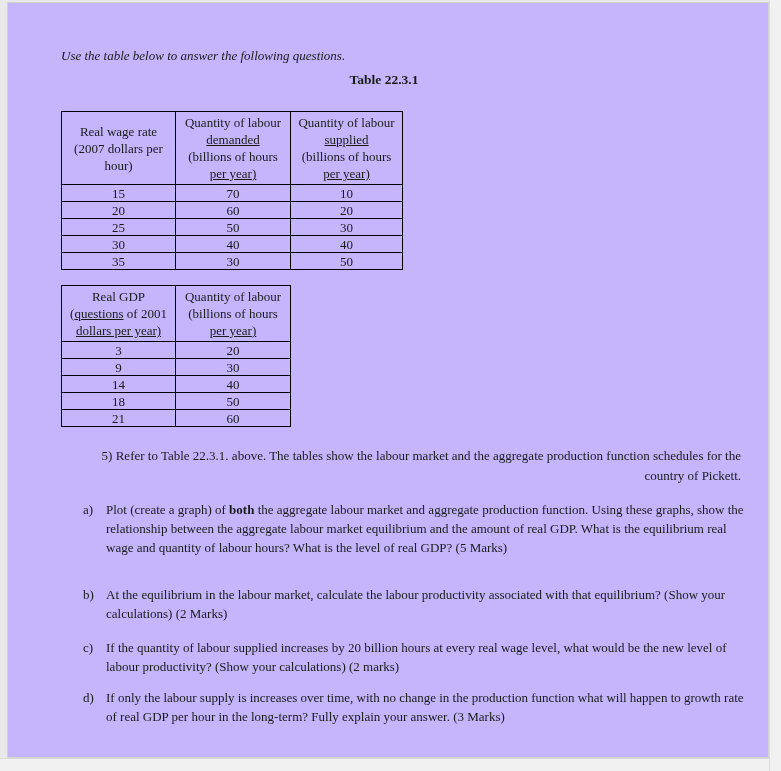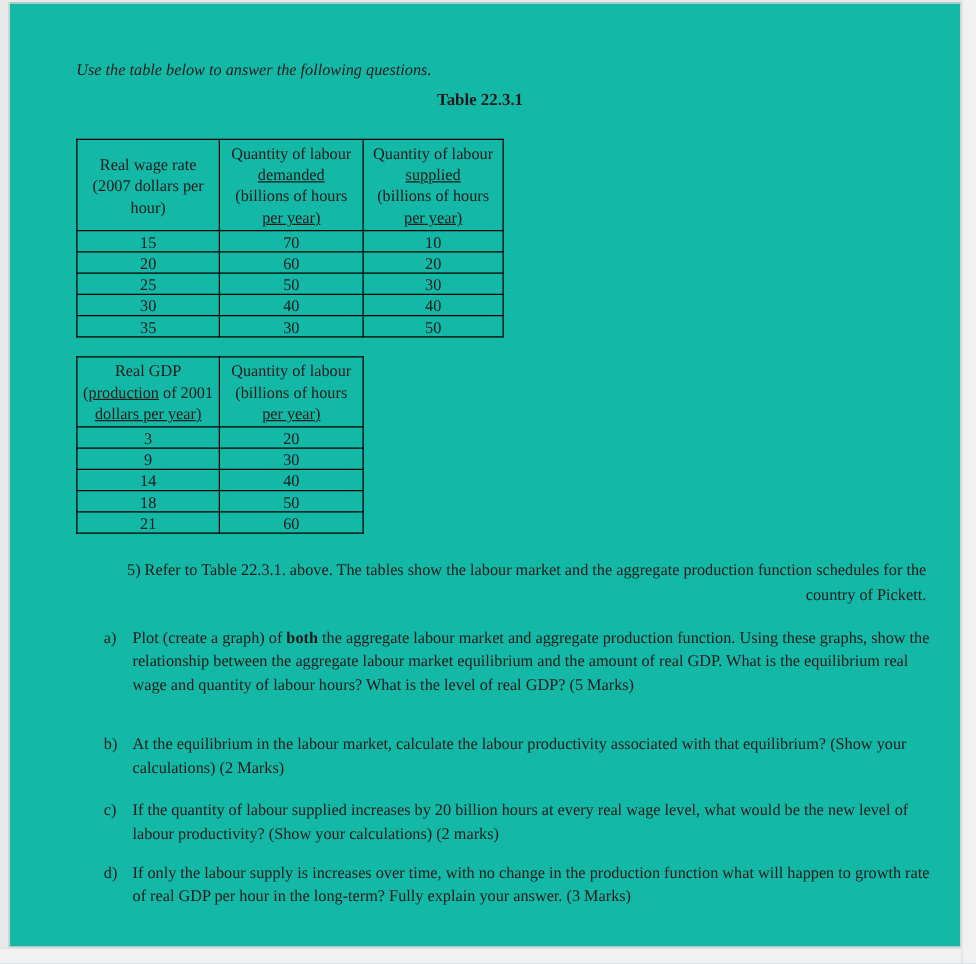--- a/index.html
+++ b/index.html
@@ -8,21 +8,21 @@
     background: #e9e9e9;
     font-family: "Liberation Serif", serif;
     color: #1b1b1b;
     position: relative;
     overflow: hidden;
   }
   .page {
     position: absolute;
     left: 7px; top: 2px;
     width: 762px; height: 756px;
-    background: #14b8a6;
+    background: #c4b5fd;
     border: 1px solid #d2d2d2;
     box-sizing: border-box;
   }
   .vscroll {
     position: absolute; right: 0; top: 0;
     width: 12px; height: 771px;
     background: #f1f1f1;
     border-left: 1px solid #dcdcdc;
     box-sizing: border-box;
   }
@@ -158,21 +158,21 @@
           <td>50</td>
         </tr>
       </tbody>
     </table>
 
     <table class="tbl tbl2">
       <thead>
         <tr>
           <th class="c1">
             <span class="ln">Real GDP</span>
-            <span class="ln"><span>(</span><span class="u">production</span><span> of 2001</span></span>
+            <span class="ln"><span>(</span><span class="u">questions</span><span> of 2001</span></span>
             <span class="ln u">dollars per year)</span>
           </th>
           <th class="c2">
             <span class="ln">Quantity of labour</span>
             <span class="ln">(billions of hours</span>
             <span class="ln u">per year)</span>
           </th>
         </tr>
       </thead>
       <tbody>

